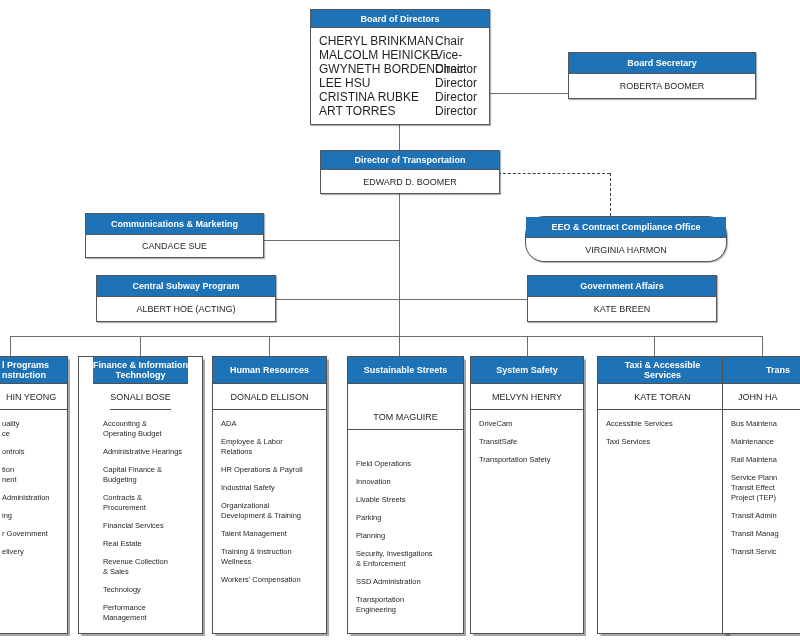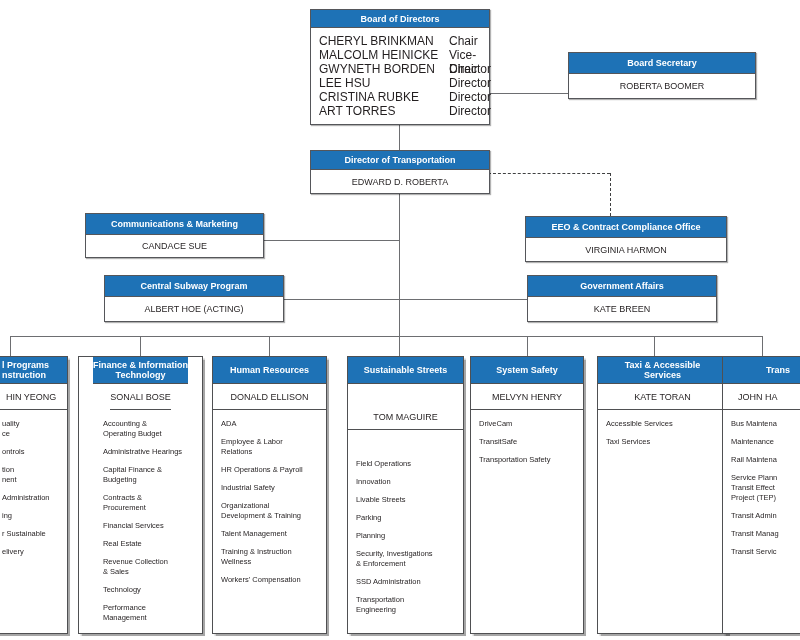--- a/index.html
+++ b/index.html
@@ -13,21 +13,21 @@
   
   .card{position:absolute;display:flex;flex-direction:column;background:#fff;
         border:1px solid #55565a;box-shadow:1px 1px 1px rgba(0,0,0,.3);}
   .card-header{background:#1e72b6;color:#fff;font-weight:bold;font-size:9px;
                display:flex;align-items:center;justify-content:center;
                border-bottom:1px solid #55565a;flex:0 0 auto;}
   .card-body{flex:1;display:flex;align-items:center;justify-content:center;font-size:9px;}
   .b-rows{padding-top:5px;}
   .b-row{position:relative;height:14px;font-size:12px;}
   .b-name{position:absolute;left:8px;top:1px;}
-  .b-role{position:absolute;left:138px;top:1px;}
+  .b-role{position:absolute;left:124px;top:1px;}
   
   .dept{position:absolute;top:356px;height:278px;background:#fff;border:1px solid #4f5052;
         box-shadow:1.5px 1.5px 1px rgba(0,0,0,.35);box-sizing:border-box;
         display:flex;flex-direction:column;}
   .dept-header{height:26px;flex:0 0 26px;background:#1e72b6;color:#fff;font-weight:bold;
                font-size:9px;line-height:10px;display:flex;flex-direction:column;
                justify-content:center;text-align:center;border-bottom:1px solid #4f5052;}
   .dept-head{height:25px;flex:0 0 25px;display:flex;align-items:center;justify-content:center;
              font-size:9px;border-bottom:1px solid #4f5052;}
   .dept-items{padding:9px 4px 0 8px;}
@@ -92,42 +92,42 @@
     </div>
   </div>
 
   <div class="card" style="left:568px;top:52px;width:186px;height:45px;">
     <div class="card-header" style="height:20px;">
       <span>Board Secretary</span>
     </div>
     <div class="card-body">ROBERTA BOOMER</div>
   </div>
 
-  <div class="card" style="left:310px;top:150px;width:178px;height:42px;">
+  <div class="card" style="left:320px;top:150px;width:178px;height:42px;">
     <div class="card-header" style="height:18px;">
       <span>Director of Transportation</span>
     </div>
-    <div class="card-body">EDWARD D. ROBERTA</div>
+    <div class="card-body">EDWARD D. BOOMER</div>
   </div>
 
   <div class="card" style="left:85px;top:213px;width:177px;height:43px;">
     <div class="card-header" style="height:20px;">
       <span>Communications &amp; Marketing</span>
     </div>
     <div class="card-body">CANDACE SUE</div>
   </div>
 
-  <div class="card" style="left:525px;top:216px;width:200px;height:44px;">
+  <div class="card" style="left:525px;top:216px;width:200px;height:44px;border-radius:19px;">
     <div class="card-header" style="height:20px;">
       <span>EEO &amp; Contract Compliance Office</span>
     </div>
     <div class="card-body">VIRGINIA HARMON</div>
   </div>
 
-  <div class="card" style="left:104px;top:275px;width:178px;height:45px;">
+  <div class="card" style="left:96px;top:275px;width:178px;height:45px;">
     <div class="card-header" style="height:20px;">
       <span>Central Subway Program</span>
     </div>
     <div class="card-body">ALBERT HOE (ACTING)</div>
   </div>
 
   <div class="card" style="left:527px;top:275px;width:188px;height:45px;">
     <div class="card-header" style="height:20px;">
       <span>Government Affairs</span>
     </div>
@@ -141,21 +141,21 @@
     </div>
     <div class="dept-head">HIN YEONG</div>
     <div class="dept-items">
       <div class="dept-item">uality
 ce</div>
       <div class="dept-item">ontrols</div>
       <div class="dept-item">tion
 nent</div>
       <div class="dept-item">Administration</div>
       <div class="dept-item">ing</div>
-      <div class="dept-item">r Sustainable</div>
+      <div class="dept-item">r Government</div>
       <div class="dept-item">elivery</div>
     </div>
   </div>
 
   <div class="dept" style="left:78px;width:125px;align-items:center;">
     <div class="dept-header">
       <span>Finance &amp; Information</span>
       <span>Technology</span>
     </div>
     <div class="dept-head">SONALI BOSE</div>

